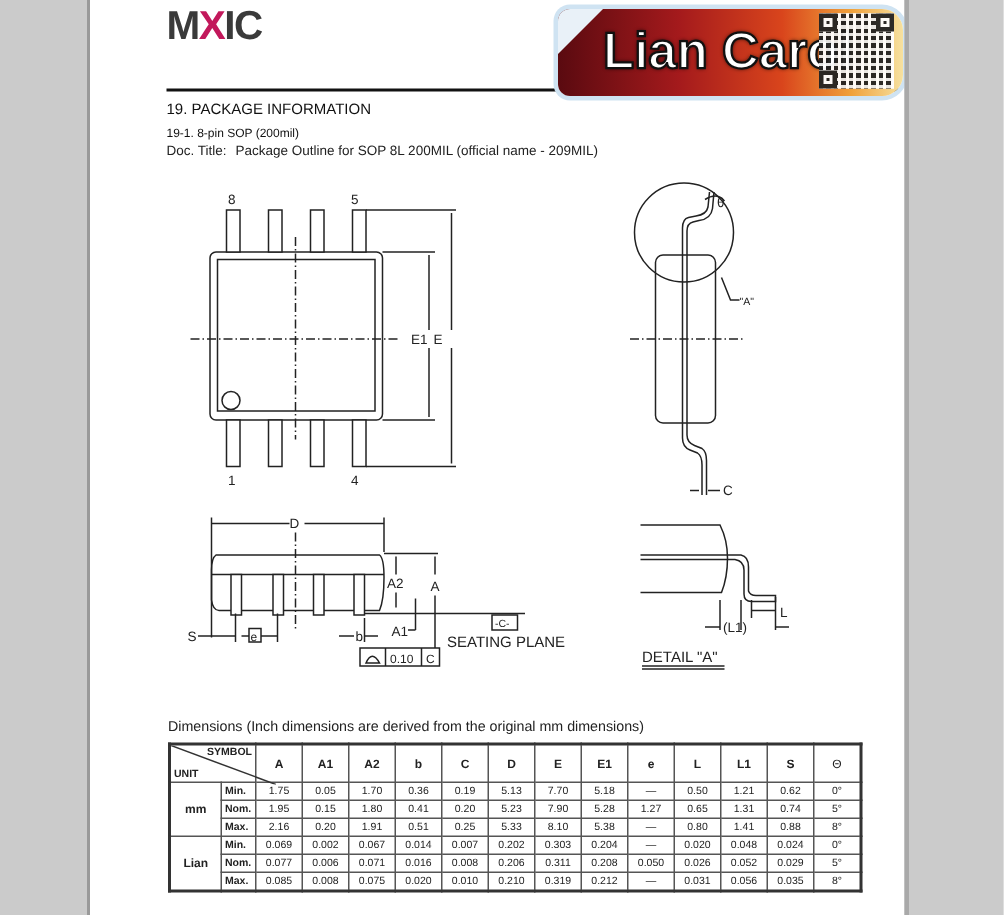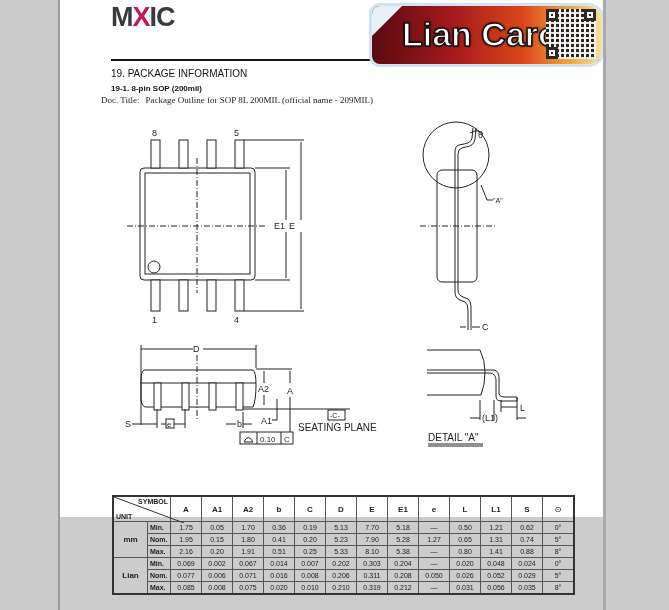--- a/index.html
+++ b/index.html
@@ -1,37 +1,37 @@
 <!DOCTYPE html>
 <html><head>
 <meta charset="utf-8">
 <style>
   html, body { margin:0; padding:0; }
   body { width:669px; height:610px; background:#cccccc; position:relative; overflow:hidden; font-family:"Liberation Sans", sans-serif; }
   .gutter-left { position:absolute; left:0; top:0; width:60px; height:610px; background:#cbcbcb; border-right:2px solid #9a9a9a; box-sizing:border-box; }
   .gutter-right { position:absolute; left:603px; top:0; width:66px; height:610px; background:#cbcbcb; border-left:3px solid #a9a9a9; box-sizing:border-box; }
-  .page { position:absolute; left:60px; top:0; width:543px; height:517px; background:#ffffff; }
+  .page { position:absolute; left:60px; top:0; width:543px; height:610px; background:#ffffff; }
   .logo-text { position:absolute; left:51px; top:2px; font-family:"Liberation Sans", sans-serif; font-weight:bold; font-size:27px; letter-spacing:-1px; color:#3a3a3a; line-height:30px; }
   .logo-text .x { color:#c2185b; }
   .company { position:absolute; left:51px; top:33px; font-family:"Liberation Serif", serif; font-size:8px; color:#a0203a; line-height:10px; font-variant:small-caps; font-weight:bold; }
   .hdr-rule { position:absolute; left:51px; top:59px; width:260px; height:2px; background:#111; }
   .hdr-rule2 { position:absolute; left:320px; top:59px; width:220px; height:2px; background:#111; }
   .banner { position:absolute; left:312px; top:6px; width:230px; height:58px; border-radius:8px 14px 14px 8px; background:linear-gradient(90deg,#5a0a10 0%,#a41a1c 35%,#d9451c 65%,#f0a13a 85%,#f6e1a0 100%); box-shadow:0 0 0 3px #cfe3f2; overflow:hidden; }
   .banner-curl { position:absolute; left:0; top:0; width:0; height:0; border-top:30px solid #e9f1f8; border-right:30px solid transparent; }
   .banner-text { position:absolute; left:30px; top:6px; font-family:"Liberation Sans", sans-serif; font-size:34px; font-weight:bold; color:#fff; -webkit-text-stroke:1.5px #111; text-shadow:0 0 3px #000; letter-spacing:0px; line-height:44px; }
   .qr { position:absolute; left:543px; top:9px; width:50px; height:50px; background:
       repeating-linear-gradient(90deg,#222 0 3px,#fff 3px 5px),
       #fff; opacity:0.95; }
   .qr-inner { position:absolute; left:0; top:0; width:50px; height:50px;
       background:repeating-linear-gradient(0deg,rgba(255,255,255,0.9) 0 2px,transparent 2px 5px); }
   .qr-corner { position:absolute; width:12px; height:12px; border:3px solid #222; background:#fff; box-sizing:border-box; }
   .qr-corner::after { content:""; position:absolute; left:2px; top:2px; width:2px; height:2px; background:#222; }
   .section-title { position:absolute; left:51px; top:68px; font-size:10px; font-weight:normal; color:#111; }
-  .sub-title { position:absolute; left:51px; top:84px; font-size:8px; font-weight:bold; color:#111; }
-  .doc-title { position:absolute; left:41px; top:95px; font-family:Liberation Serif, serif; font-size:9px; color:#222; }
+  .sub-title { position:absolute; left:51px; top:84px; font-size:8px; font-weight:normal; color:#111; }
+  .doc-title { position:absolute; left:51px; top:95px; font-family:Liberation Sans, sans-serif; font-size:9px; color:#222; }
   .doc-title span { margin-right:6px; }
   .svg-wrap { position:absolute; left:0; top:0; }
   .lbl { font-family:"Liberation Sans", sans-serif; font-size:9px; fill:#222; }
   .dims-caption { position:absolute; left:52px; top:479px; font-size:9.5px; color:#222; }
   table.dims { position:absolute; left:52px; top:495px; border-collapse:collapse; font-family:"Liberation Sans", sans-serif; font-size:7px; color:#222; border:2px solid #333; }
   table.dims td, table.dims th { border:1px solid #555; text-align:center; padding:0; height:11px; }
   table.dims th { font-weight:bold; font-size:8px; height:24px; }
   .corner-cell { position:relative; width:52px; height:24px; }
   .corner-cell .sym { position:absolute; right:2px; top:1px; font-size:7px; font-weight:bold; }
   .corner-cell .unit { position:absolute; left:2px; bottom:1px; font-size:7px; font-weight:bold; }
@@ -183,20 +183,21 @@
     <text class="lbl" x="270" y="418" style="font-size:7px">-C-</text>
     <text class="lbl" x="238" y="431" style="font-size:10px">SEATING PLANE</text>
     <text class="lbl" x="200" y="442" style="font-size:8px">0.10</text>
     <text class="lbl" x="224" y="442" style="font-size:8px">C</text>
 
     <text class="lbl" x="368" y="441" style="font-size:10px">DETAIL "A"</text>
     <text class="lbl" x="460" y="411">L</text>
     <text class="lbl" x="422" y="421">(L1)</text>
   </svg>
 
+  <div class="dims-caption">Dimensions (Inch dimensions are derived from the original mm dimensions)</div>
 
   <table class="dims">
     <thead>
       <tr>
         <th colspan="2" class="corner-cell">
           <svg width="70" height="26">
               <line x1="0" y1="0" x2="70" y2="26" stroke="#333" stroke-width="1"></line>
             </svg>
           <span class="sym">SYMBOL</span>
           <span class="unit">UNIT</span>

